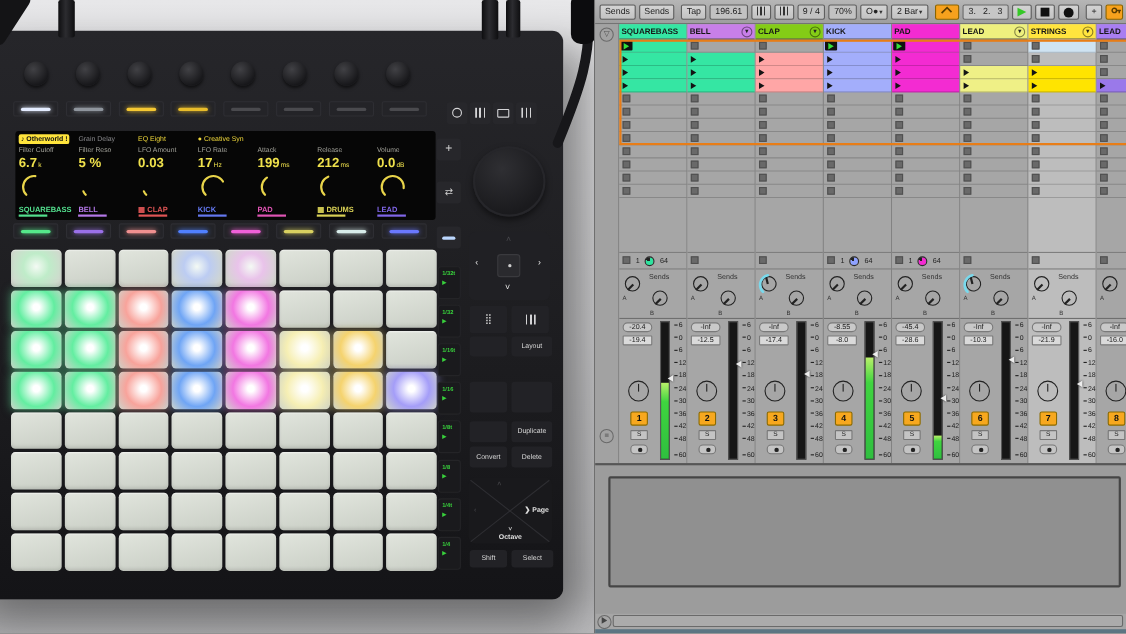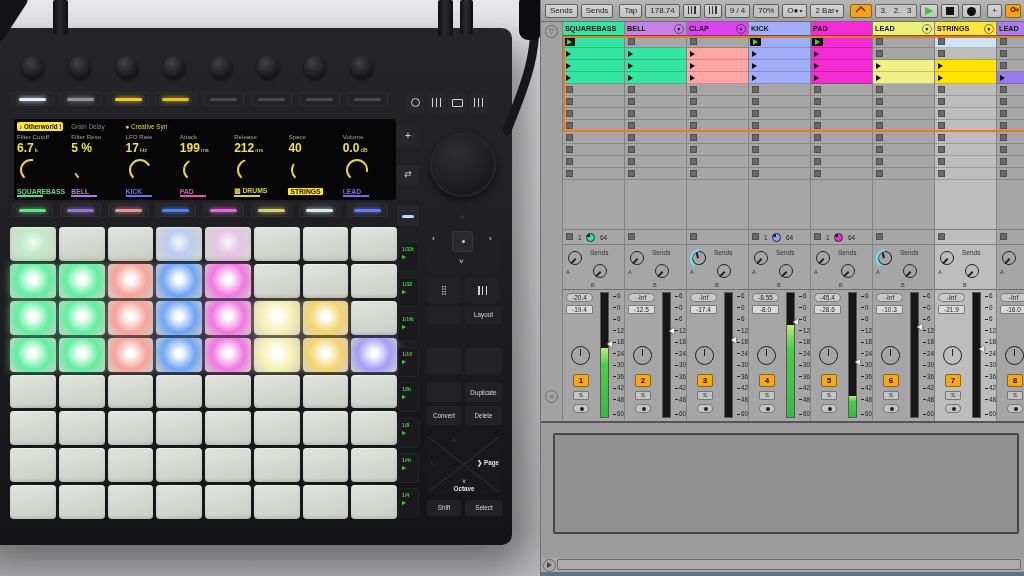--- a/index.html
+++ b/index.html
@@ -194,20 +194,30 @@
           <div class="ddev ddim">Grain Delay</div>
           <div class="dplbl">Filter Reso</div>
           <div class="dpval">5 %<span class="dunit"></span></div>
           <svg width="26" height="26" class="dknob">
             <circle cx="13" cy="13" r="10" fill="none" stroke="#e8d44a" stroke-width="2" stroke-linecap="round" stroke-dasharray="3.7699111843077517 62.83185307179586" transform="rotate(135 13 13)"></circle>
           </svg>
           <div class="dtrk" style="color: rgb(180, 120, 232);">BELL</div>
           <div class="dtul" style="background: rgb(180, 120, 232);"></div>
         </div>
         <div class="dcol">
+          <div class="ddev dlit">EQ Eight</div>
+          <div class="dplbl">LFO Amount</div>
+          <div class="dpval">0.03<span class="dunit"></span></div>
+          <svg width="26" height="26" class="dknob">
+            <circle cx="13" cy="13" r="10" fill="none" stroke="#e8d44a" stroke-width="2" stroke-linecap="round" stroke-dasharray="3.7699111843077517 62.83185307179586" transform="rotate(135 13 13)"></circle>
+          </svg>
+          <div class="dtrk" style="color: rgb(224, 85, 85);">▦ CLAP</div>
+          <div class="dtul" style="background: rgb(224, 85, 85);"></div>
+        </div>
+        <div class="dcol">
           <div class="ddev dlit">● Creative Syn</div>
           <div class="dplbl">LFO Rate</div>
           <div class="dpval">17<span class="dunit">Hz</span></div>
           <svg width="26" height="26" class="dknob">
             <circle cx="13" cy="13" r="10" fill="none" stroke="#e8d44a" stroke-width="2" stroke-linecap="round" stroke-dasharray="33.929200658769766 62.83185307179586" transform="rotate(135 13 13)"></circle>
           </svg>
           <div class="dtrk" style="color: rgb(100, 120, 240);">KICK</div>
           <div class="dtul" style="background: rgb(100, 120, 240);"></div>
         </div>
         <div class="dcol">
@@ -225,29 +235,20 @@
           <div class="dplbl">Release</div>
           <div class="dpval">212<span class="dunit">ms</span></div>
           <svg width="26" height="26" class="dknob">
             <circle cx="13" cy="13" r="10" fill="none" stroke="#e8d44a" stroke-width="2" stroke-linecap="round" stroke-dasharray="19.7920337176157 62.83185307179586" transform="rotate(135 13 13)"></circle>
           </svg>
           <div class="dtrk" style="color: rgb(216, 208, 85);">▦ DRUMS</div>
           <div class="dtul" style="background: rgb(216, 208, 85);"></div>
         </div>
         <div class="dcol">
           <div class="ddev ddim"></div>
-          <div class="dplbl">Space</div>
-          <div class="dpval">40<span class="dunit"></span></div>
-          <svg width="26" height="26" class="dknob">
-            <circle cx="13" cy="13" r="10" fill="none" stroke="#e8d44a" stroke-width="2" stroke-linecap="round" stroke-dasharray="13.194689145077133 62.83185307179586" transform="rotate(135 13 13)"></circle>
-          </svg>
-          <div class="dtrk dtrksel" style="color: rgb(255, 228, 60);">STRINGS</div>
-        </div>
-        <div class="dcol">
-          <div class="ddev ddim"></div>
           <div class="dplbl">Volume</div>
           <div class="dpval">0.0<span class="dunit">dB</span></div>
           <svg width="26" height="26" class="dknob">
             <circle cx="13" cy="13" r="10" fill="none" stroke="#e8d44a" stroke-width="2" stroke-linecap="round" stroke-dasharray="40.05530633326986 62.83185307179586" transform="rotate(135 13 13)"></circle>
           </svg>
           <div class="dtrk" style="color: rgb(128, 102, 232);">LEAD</div>
           <div class="dtul" style="background: rgb(128, 102, 232);"></div>
         </div>
       </div>
     <div id="lleds">
@@ -435,21 +436,21 @@
 
     <div class="rb" style="left:427px;top:500px;width:34px;height:16px;line-height:16px;">Shift</div>
     <div class="rb" style="left:465px;top:500px;width:38px;height:16px;line-height:16px;">Select</div>
   </div>
 
   <div id="live">
     <div id="topbar">
       <button class="tb">Sends</button>
       <button class="tb">Sends</button>
       <button class="tb" style="margin-left:3px;">Tap</button>
-      <span class="tb tbx">178.74</span>
+      <span class="tb tbx">196.61</span>
       <button class="tb"><span class="nud"></span></button>
       <button class="tb"><span class="nud"></span></button>
       <span class="tb tbx">9 / 4</span>
       <span class="tb tbx">70%</span>
       <button class="tb"><span>O●</span><span class="caret">▾</span></button>
       <button class="tb"><span>2 Bar</span><span class="caret">▾</span></button>
       <span style="flex:1;"></span>
       <button class="tb" id="autopill">
         <svg width="12" height="9">
             <path d="M1,7 L6,2 L10,6" stroke="#5a3c00" stroke-width="1.5" fill="none"></path>
@@ -625,21 +626,21 @@
             <div class="sc" style="top: 48px;"><i></i>18</div>
             <div class="sc" style="top: 59.5px;"><i></i>24</div>
             <div class="sc" style="top: 71px;"><i></i>30</div>
             <div class="sc" style="top: 82.5px;"><i></i>36</div>
             <div class="sc" style="top: 94px;"><i></i>42</div>
             <div class="sc" style="top: 105.5px;"><i></i>48</div>
             <div class="sc" style="top: 120px;"><i></i>60</div>
           </div>
         </div>
         <div class="tcol">
-          <div class="thead" style="background: #d946ef;"><span>CLAP</span><div class="ddc">▾</div></div>
+          <div class="thead" style="background: #84cc16;"><span>CLAP</span><div class="ddc">▾</div></div>
           <div class="slots">
             <div class="slot">
               <div class="stq"></div>
             </div>
             <div class="slot" style="background: rgb(255, 166, 166);">
               <div class="tri"></div>
             </div>
             <div class="slot" style="background: rgb(255, 166, 166);">
               <div class="tri"></div>
             </div>

